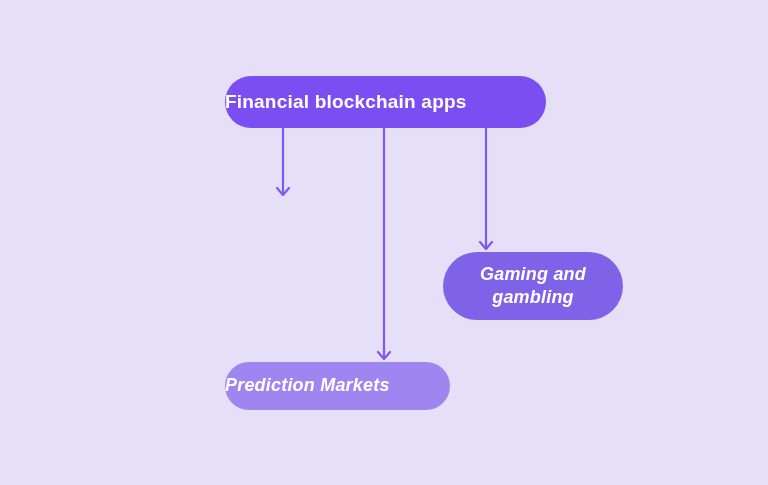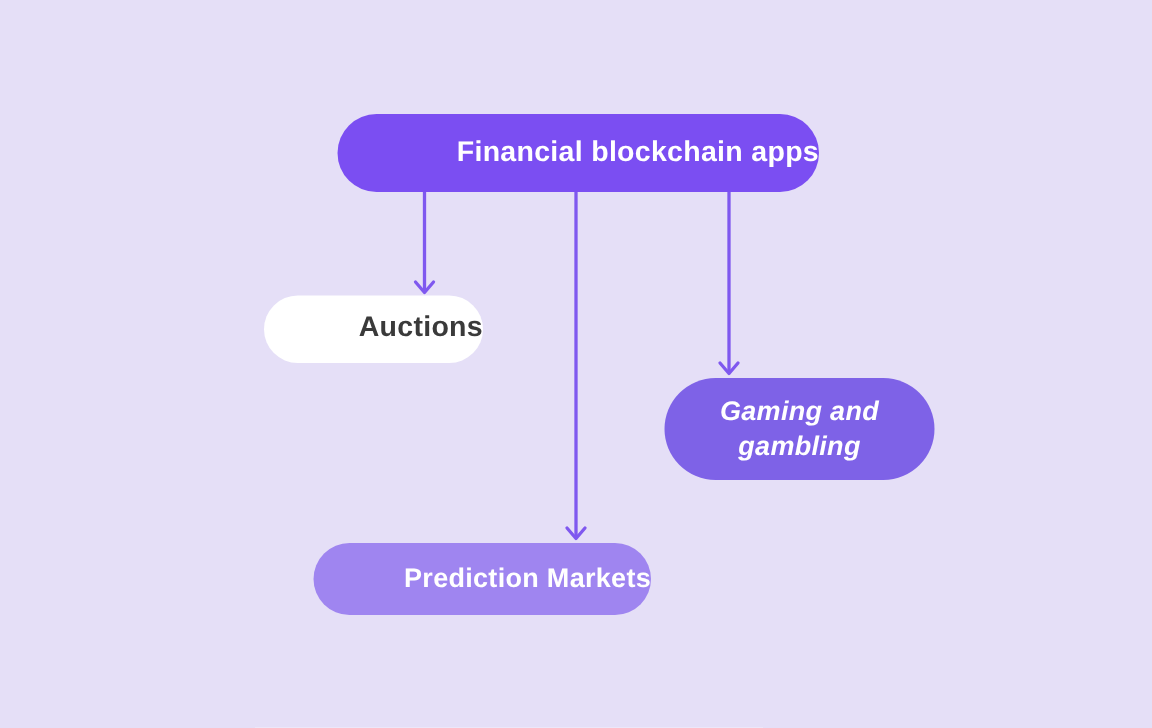--- a/index.html
+++ b/index.html
@@ -27,21 +27,21 @@
     position: absolute;
     inset: 0;
     width: 768px;
     height: 485px;
     pointer-events: none;
   }
   .node {
     position: absolute;
     display: flex;
     align-items: center;
-    justify-content: flex-end;
+    justify-content: flex-start;
     text-align: center;
     font-weight: 600;
     letter-spacing: 0.2px;
     line-height: 1.3;
   }
   .node-root {
     left: 225px; top: 76px;
     width: 321px; height: 52px;
     background: var(--root-node);
     color: var(--node-text);
@@ -60,26 +60,27 @@
     left: 443px; top: 252px;
     width: 180px; height: 68px;
     background: var(--gaming-node);
     color: var(--node-text);
     border-radius: 34px;
     font-size: 18px;
     padding: 0 24px;
     font-style: italic;
   }
   .node-prediction {
-    left: 209px; top: 362px;
+    left: 225px; top: 362px;
     width: 225px; height: 48px;
     background: var(--prediction-node);
     color: var(--node-text);
     border-radius: 24px;
     font-size: 18px;
+    font-style: italic;
   }
 </style>
 </head>
 <body>
 
 <div class="canvas">
 
   <svg class="arrow-layer" viewBox="0 0 768 485" xmlns="http://www.w3.org/2000/svg">
 
     <g fill="none" stroke-width="2.2" stroke-linecap="round" stroke-linejoin="round">
@@ -95,23 +96,20 @@
     <g fill="none" stroke-width="2.2" stroke-linecap="round" stroke-linejoin="round">
       <line x1="486" y1="128" x2="486" y2="247" stroke="#7F58EF"></line>
       <path d="M 480 242 L 486 249 L 492 242" stroke="#7F58EF"></path>
     </g>
   </svg>
 
   <div class="node node-root">
     <span>Financial blockchain apps</span>
   </div>
 
-  <div class="node node-auctions">
-    <span>Auctions</span>
-  </div>
 
   <div class="node node-gaming">
     <span>Gaming and gambling</span>
   </div>
 
   <div class="node node-prediction">
     <span>Prediction Markets</span>
   </div>
 
 </div>

